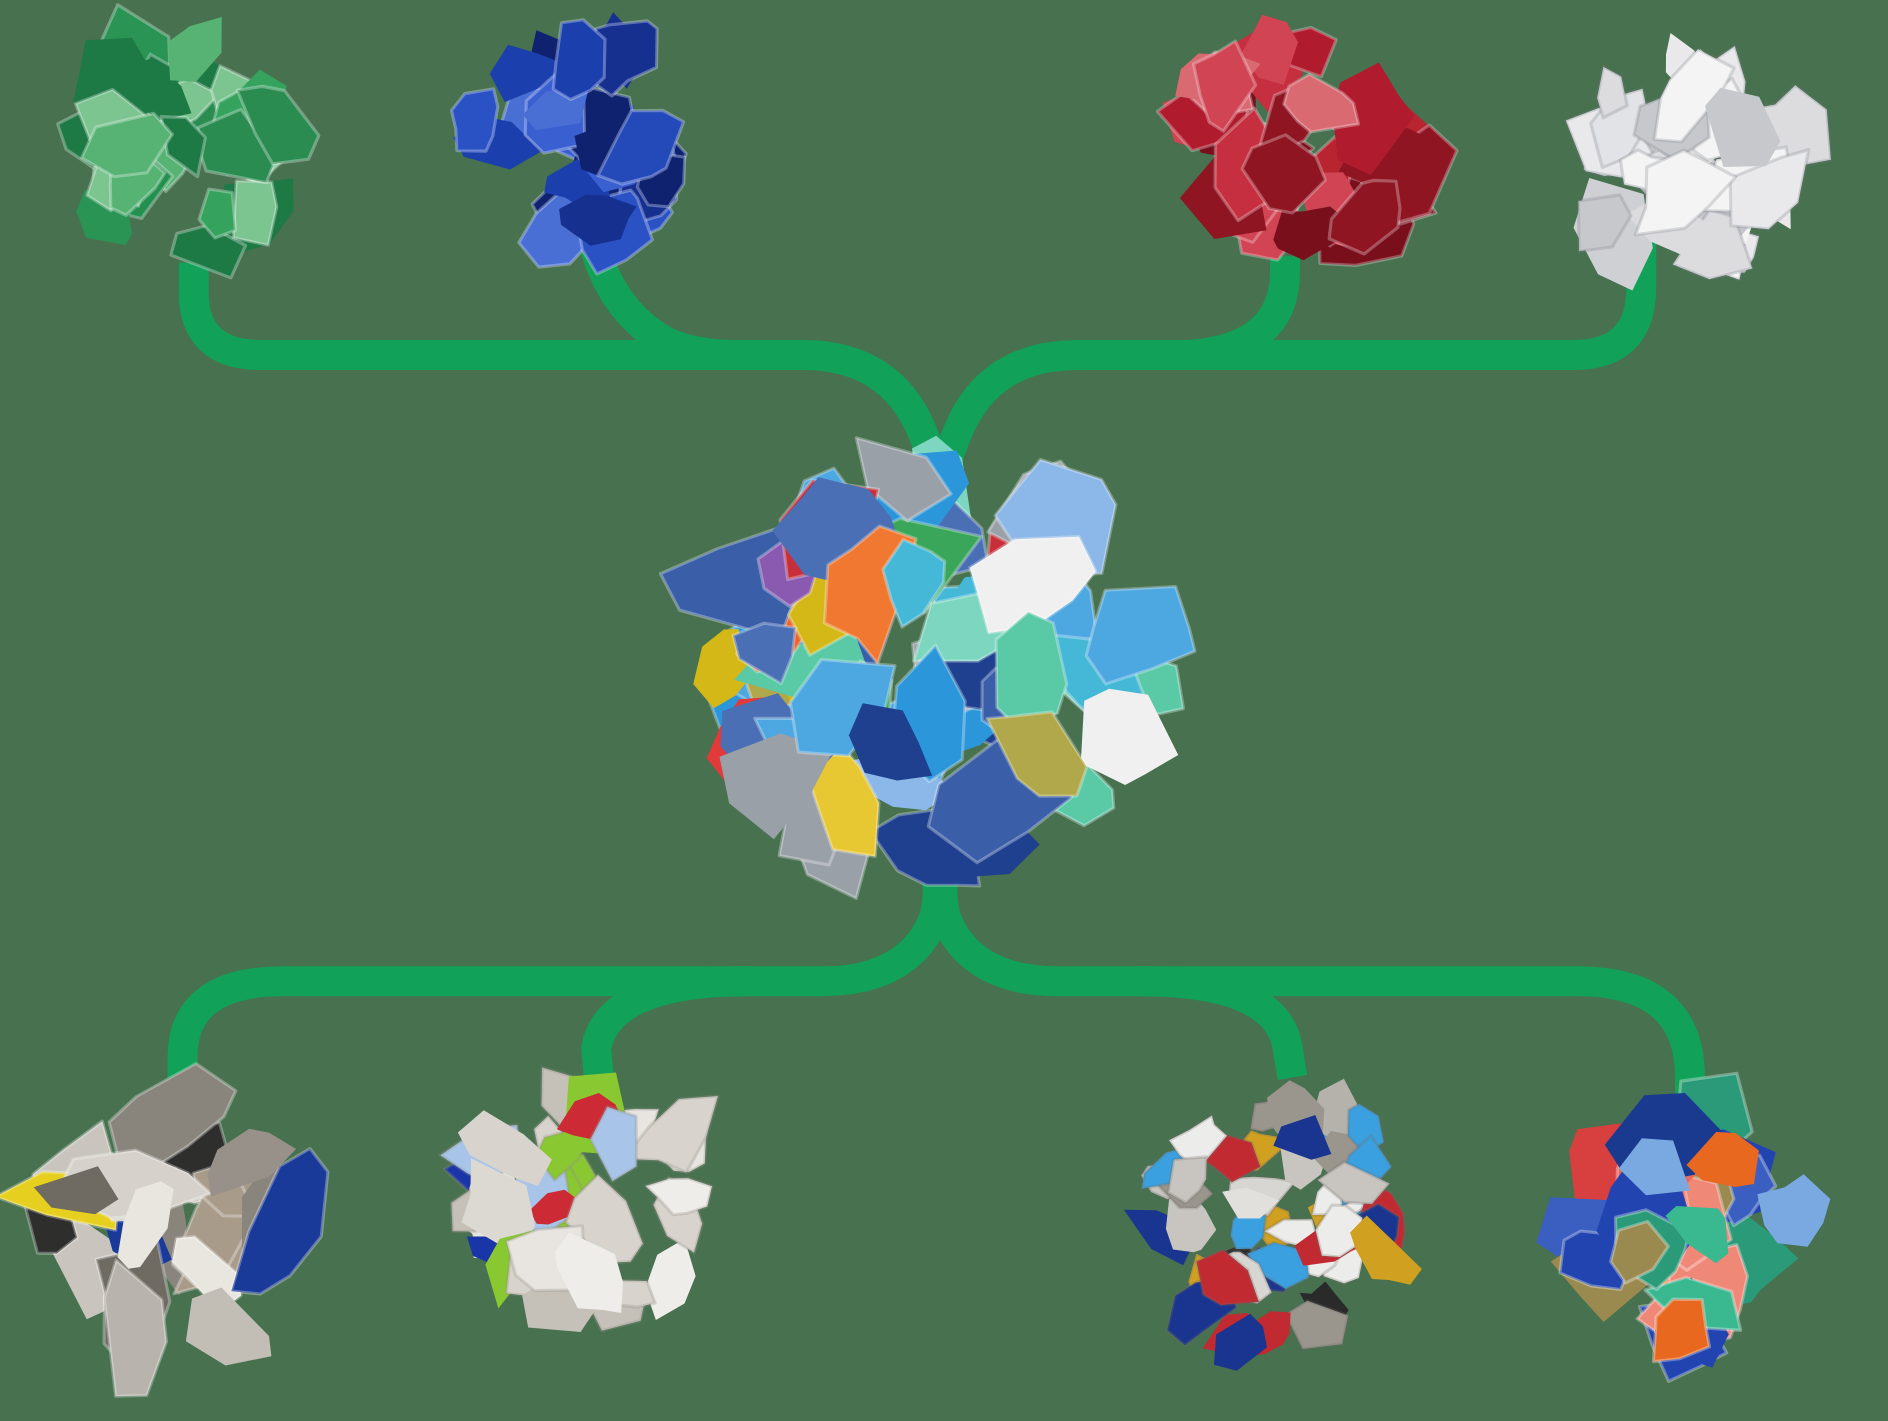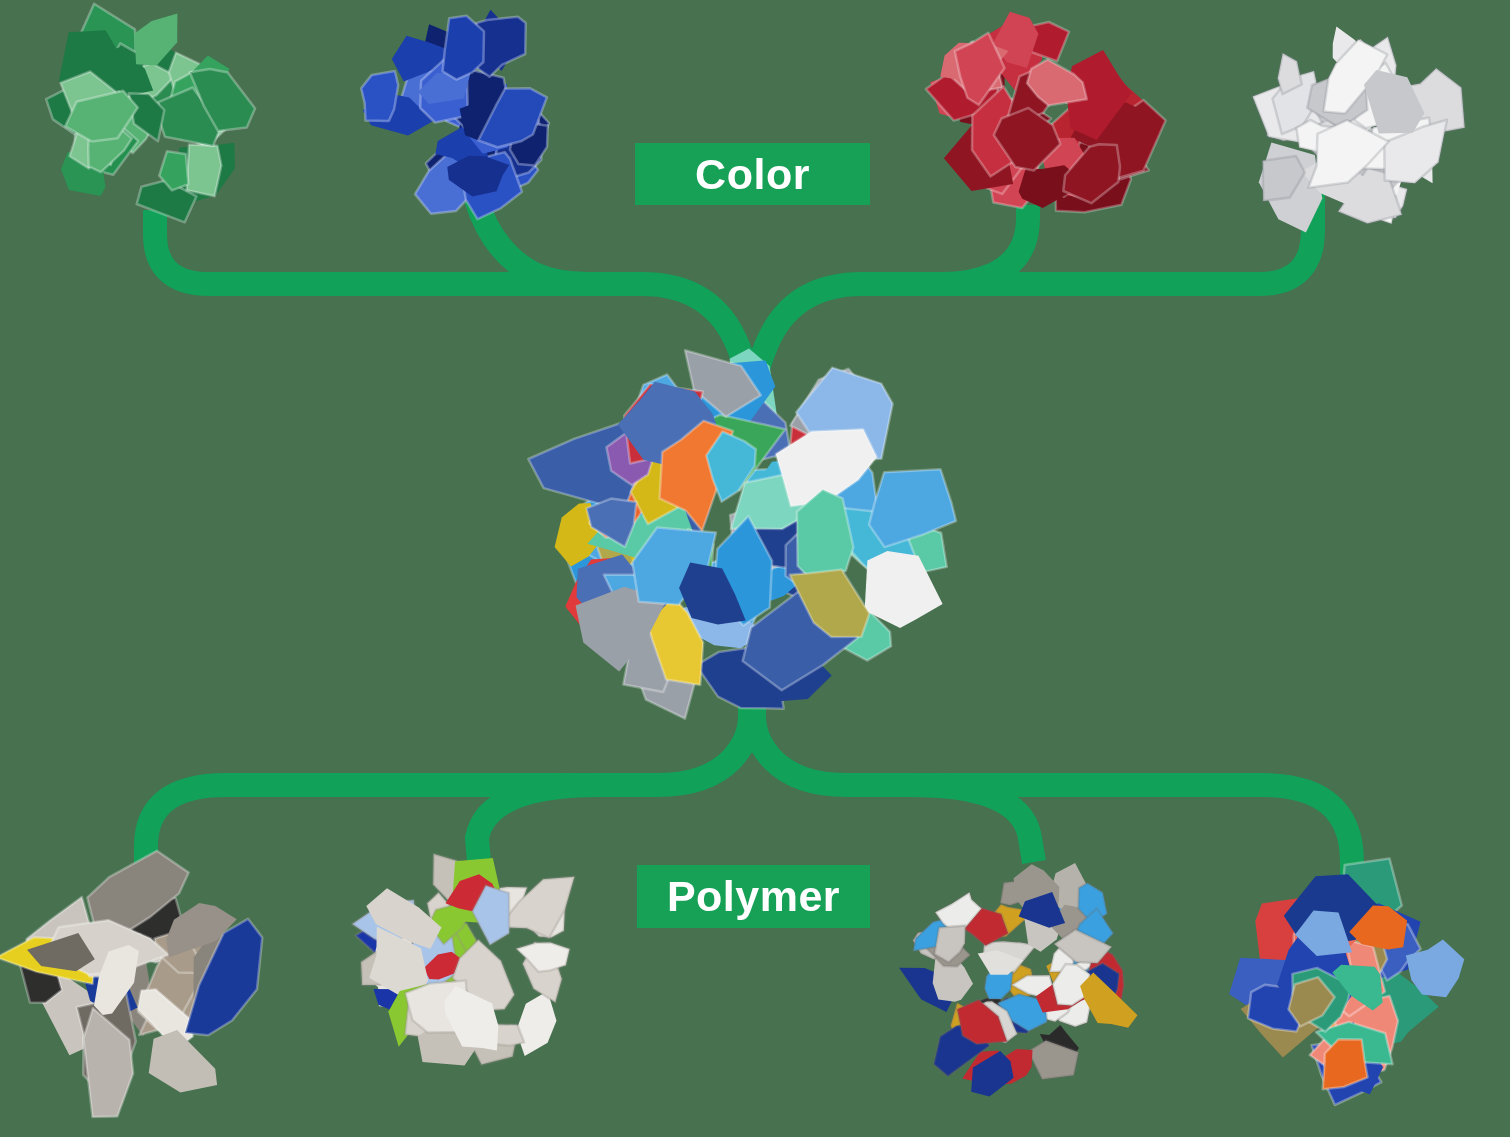--- a/index.html
+++ b/index.html
@@ -367,19 +367,13 @@
         <polygon points="1310.0,1010.0 1288.6,999.0 1277.1,985.0 1288.6,949.9 1304.6,927.6 1339.9,933.9 1356.6,988.4 1333.1,1023.5" fill="#2244b0"></polygon>
         <polygon points="1292.4,973.9 1317.0,967.9 1351.2,985.5 1348.1,1000.0 1340.7,1016.8 1325.2,1031.6 1306.6,1020.1 1292.8,995.1" fill="#2a9a78" stroke="rgba(255,255,255,0.32)" stroke-width="2.5" stroke-linejoin="round"></polygon>
         <polygon points="1318.0,977.1 1334.7,997.1 1322.4,1015.5 1300.4,1026.4 1288.5,1009.3 1294.9,984.2" fill="#9a8a50" stroke="rgba(255,255,255,0.32)" stroke-width="2.5" stroke-linejoin="round"></polygon>
         <polygon points="1407.1,920.4 1403.2,947.2 1388.1,949.6 1361.8,944.2 1349.2,932.0 1372.9,905.5 1388.4,906.3" fill="#e86820"></polygon>
         <polygon points="1313.5,910.6 1338.5,912.4 1352.0,952.3 1316.8,956.1 1295.0,934.7" fill="#7aa8e0"></polygon>
         <polygon points="1442.9,939.4 1464.3,959.2 1458.6,978.3 1446.1,997.3 1422.0,994.5 1411.4,980.1 1405.8,955.4 1427.7,949.8" fill="#7aa8e0"></polygon>
         <polygon points="1382.6,1002.7 1372.8,1010.5 1349.3,994.6 1332.4,972.5 1341.1,964.8 1374.5,966.8 1380.2,974.6" fill="#3ab890"></polygon>
         <polygon points="1322.7,1089.3 1324.5,1063.0 1324.8,1053.5 1338.4,1039.3 1361.7,1039.6 1364.4,1059.9 1367.6,1077.4 1343.6,1087.0" fill="#e86820" stroke="rgba(255,255,255,0.32)" stroke-width="2.5" stroke-linejoin="round"></polygon>
       </g>
     </svg>
-  <div class="stage-label" id="label-color" style="background: rgb(22, 161, 86); color: rgb(255, 255, 255);">
-    <span>Color</span>
-  </div>
-  <div class="stage-label" id="label-polymer" style="background: rgb(22, 161, 86); color: rgb(255, 255, 255);">
-    <span>Polymer</span>
-  </div>
 </div>
 
 </body></html>

